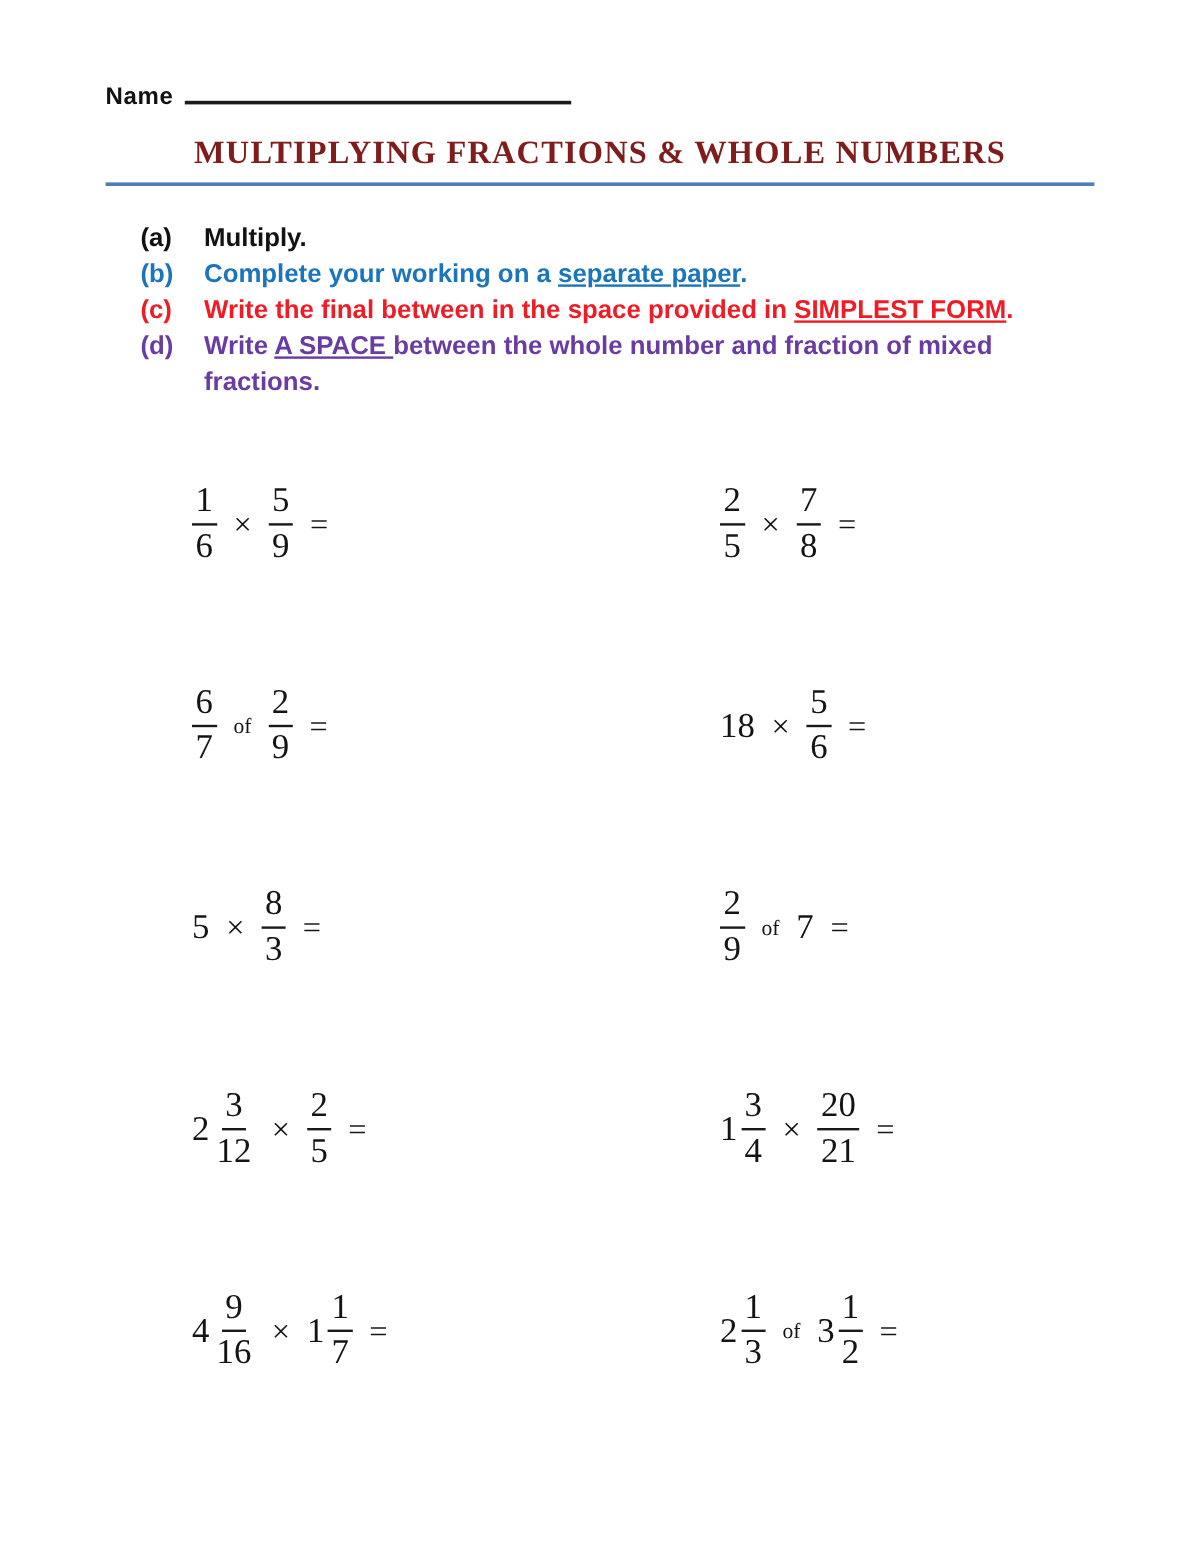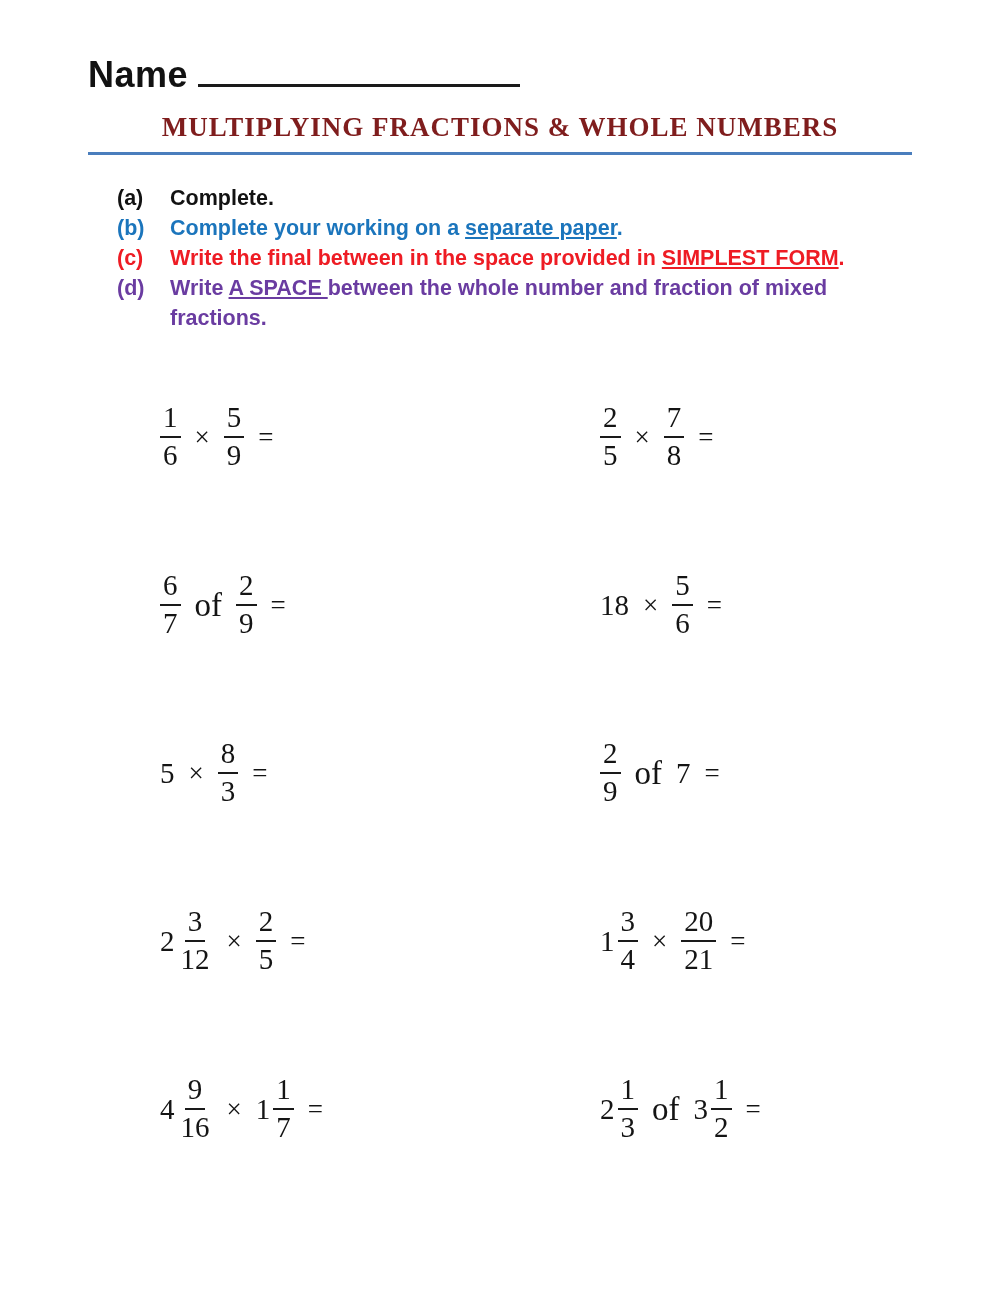--- a/index.html
+++ b/index.html
@@ -5,21 +5,21 @@
   html, body { margin: 0; padding: 0; background: #ffffff; }
   body {
     width: 1000px; height: 1291px;
     font-family: "Liberation Sans", sans-serif;
     color: #161616;
   }
   .page { position: relative; width: 1000px; height: 1291px; background: #ffffff; overflow: hidden; }
 
   
   .name-row { position: absolute; left: 88px; top: 52px; white-space: nowrap; }
-  .name-label { font-size: 36px; font-weight: bold; color: #121212; letter-spacing: 0.5px; }
+  .name-label { font-size: 20px; font-weight: bold; color: #121212; letter-spacing: 0.5px; }
   .name-line {
     display: inline-block; width: 322px; height: 32px;
     border-bottom: 3px solid #1a1a1a; margin-left: 10px; vertical-align: baseline;
   }
 
   
   .title {
     position: absolute; left: 88px; top: 112px; width: 824px; margin: 0;
     text-align: center; font-family: "Liberation Serif", serif;
     font-weight: bold; font-size: 27px; letter-spacing: 1px; color: #7f1d1d;
@@ -39,38 +39,38 @@
     display: grid; grid-template-columns: 440px 340px; grid-auto-rows: 168px;
     align-items: center; font-family: "Liberation Serif", serif; color: #141414;
   }
   .problem { display: flex; align-items: center; gap: 14px; font-size: 29px; }
   .frac { display: inline-flex; flex-direction: column; align-items: center; line-height: 1.02; }
   .fnum { padding: 0 3px 3px; border-bottom: 2.5px solid #1a1a1a; }
   .fden { padding: 3px 3px 0; }
   .mixed { display: inline-flex; align-items: center; gap: 3px; }
   .whole { font-size: 29px; }
   .op { font-size: 27px; }
-  .op-word { font-size: 33px; }
+  .op-word { font-size: 18px; }
 </style>
 </head>
 <body>
 
 <div class="page">
 
   <div class="name-row">
     <span class="name-label">Name</span><span class="name-line"></span>
   </div>
 
   <h1 class="title">MULTIPLYING FRACTIONS &amp; WHOLE NUMBERS</h1>
   <div class="rule"></div>
 
   <div class="instructions">
       <div class="inst-row" style="color: rgb(18, 18, 18);">
         <span class="inst-label">(a)</span>
-        <span class="inst-text"><span>Complete.</span></span>
+        <span class="inst-text"><span>Multiply.</span></span>
       </div>
       <div class="inst-row" style="color: rgb(27, 117, 188);">
         <span class="inst-label">(b)</span>
         <span class="inst-text"><span>Complete your working on a </span><span class="u">separate paper</span><span>.</span></span>
       </div>
       <div class="inst-row" style="color: rgb(238, 28, 36);">
         <span class="inst-label">(c)</span>
         <span class="inst-text"><span>Write the final between in the space provided in </span><span class="u">SIMPLEST FORM</span><span>.</span></span>
       </div>
       <div class="inst-row" style="color: rgb(106, 60, 161);">

